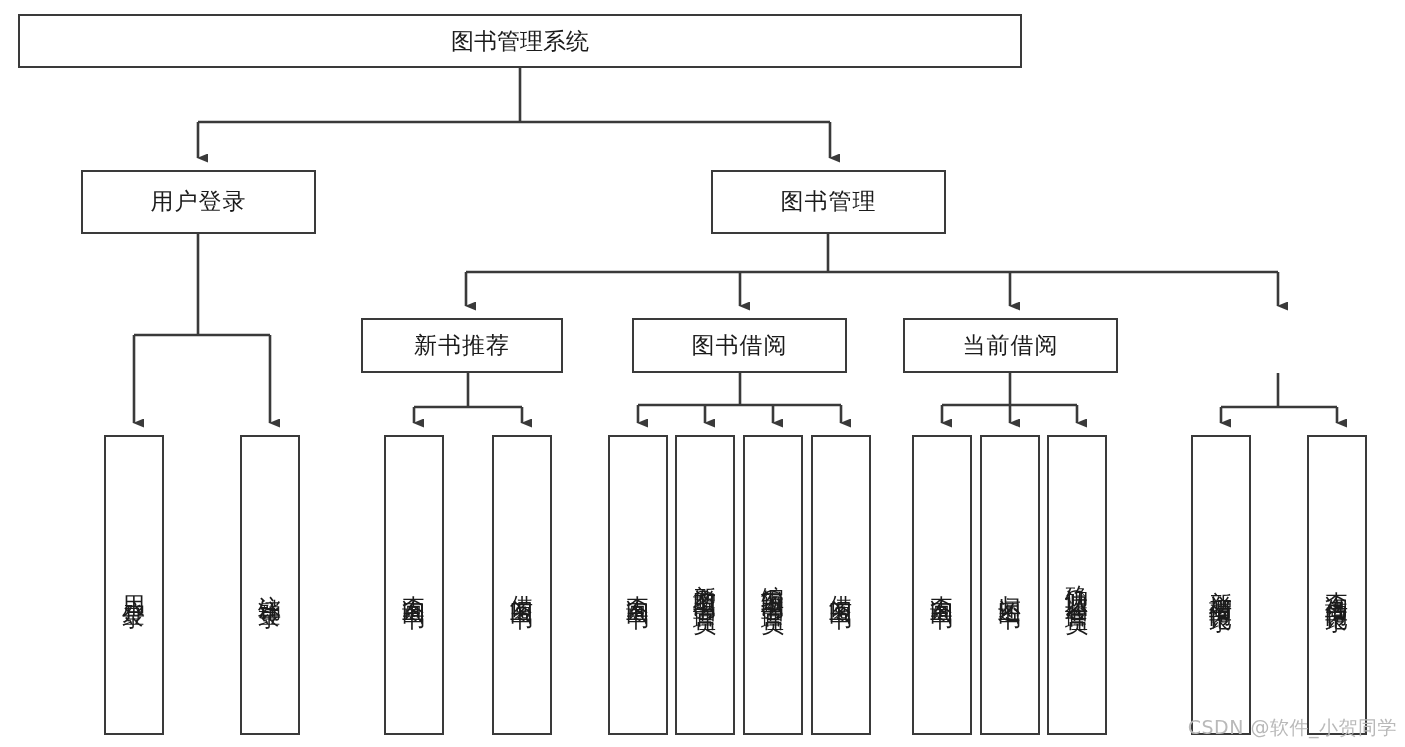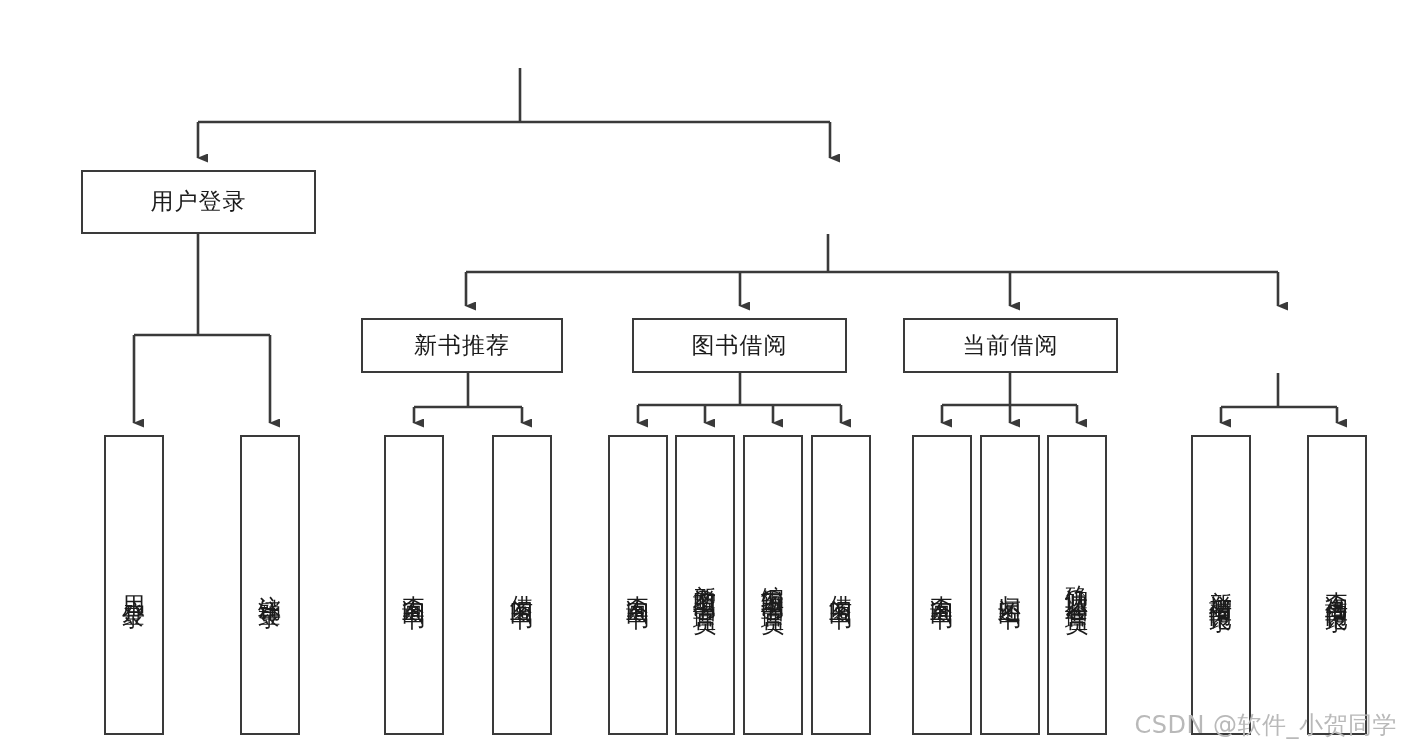--- a/index.html
+++ b/index.html
@@ -52,21 +52,21 @@
     text-orientation: upright;
     letter-spacing: 4px;
     line-height: 1.05;
     white-space: nowrap;
     text-align: center;
   }
   .watermark {
     position: absolute;
     right: 8px;
     bottom: 6px;
-    font-size: 24px;
+    font-size: 19px;
     color: #b9b9b9;
     letter-spacing: 0.5px;
     white-space: nowrap;
   }
 </style>
 </head>
 <body>
 
 <div id="canvas">
 
@@ -113,23 +113,29 @@
       <path d="M1010,405 L1010,423" marker-end="url(#arw)"></path>
       <path d="M1077,405 L1077,423" marker-end="url(#arw)"></path>
 
       <path d="M1278,373 L1278,407"></path>
       <path d="M1221,407 L1337,407"></path>
       <path d="M1221,407 L1221,423" marker-end="url(#arw)"></path>
       <path d="M1337,407 L1337,423" marker-end="url(#arw)"></path>
     </g>
   </svg>
 
+  <div class="node root" style="left:18px; top:14px; width:1004px; height:54px;">
+    <span>图书管理系统</span>
+  </div>
 
   <div class="node h" style="left:81px; top:170px; width:235px; height:64px;">
     <span>用户登录</span>
+  </div>
+  <div class="node h" style="left:711px; top:170px; width:235px; height:64px;">
+    <span>图书管理</span>
   </div>
 
   <div class="node h" style="left:361px; top:318px; width:202px; height:55px;">
     <span>新书推荐</span>
   </div>
   <div class="node h" style="left:632px; top:318px; width:215px; height:55px;">
     <span>图书借阅</span>
   </div>
   <div class="node h" style="left:903px; top:318px; width:215px; height:55px;">
     <span>当前借阅</span>

